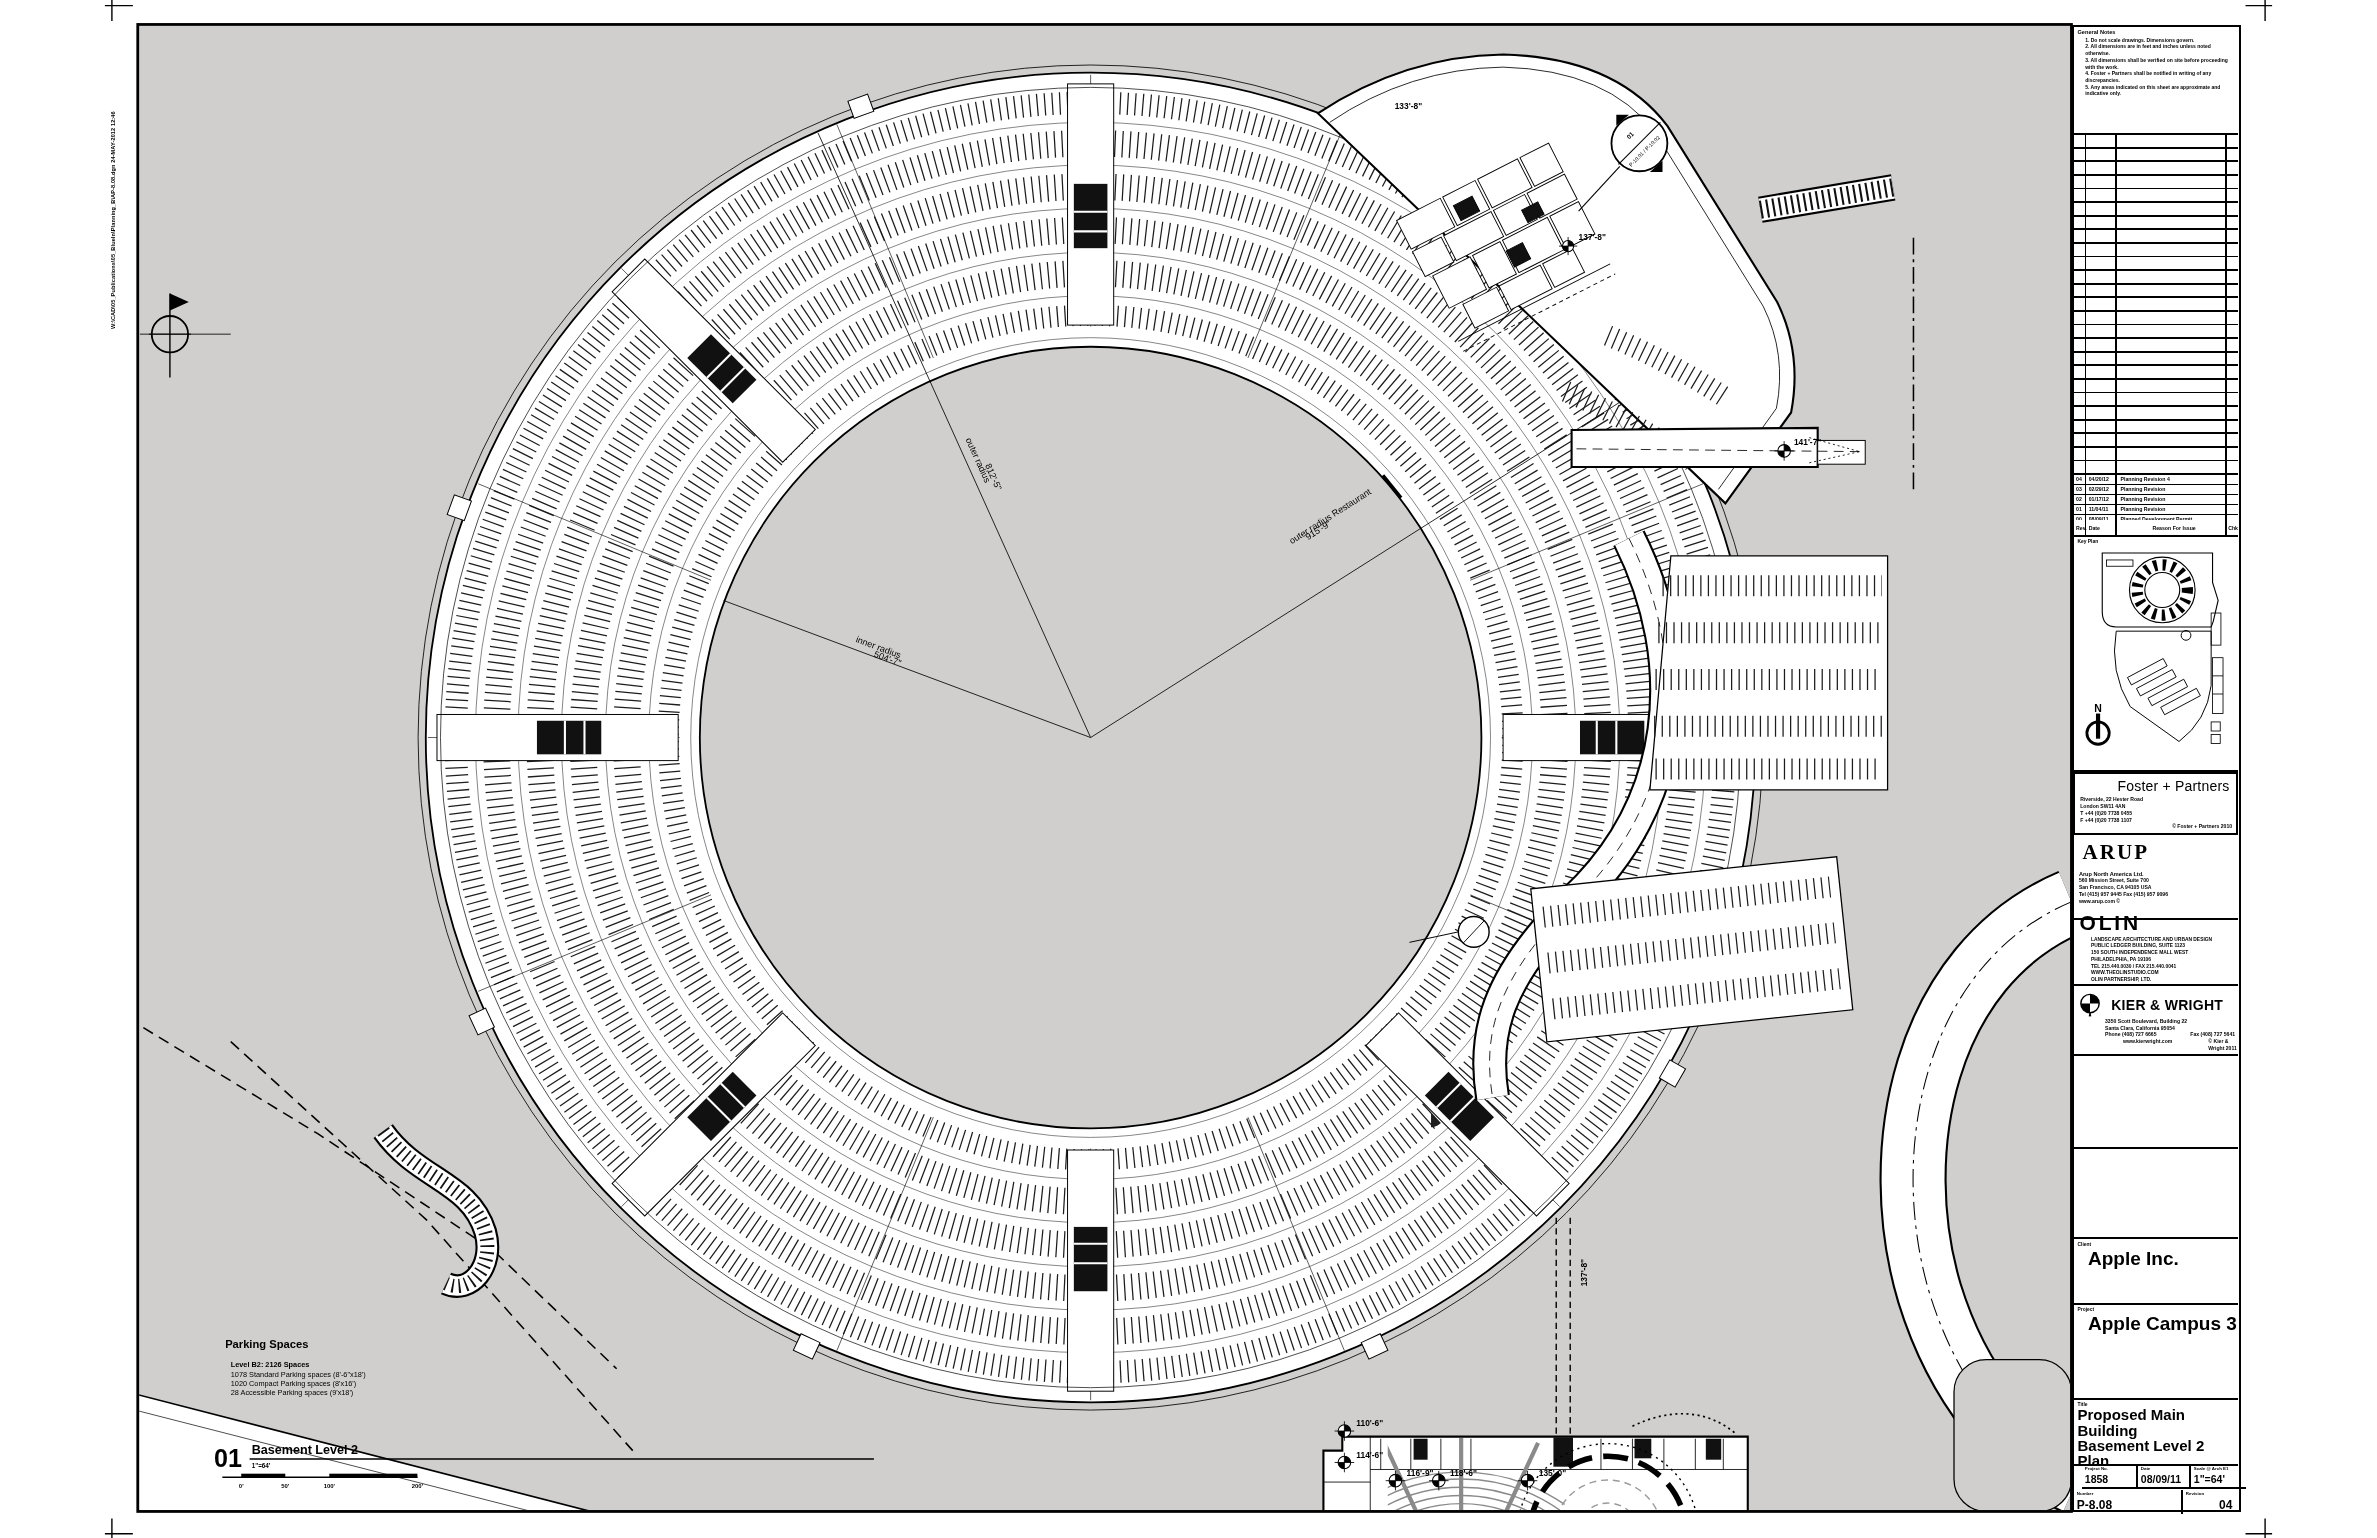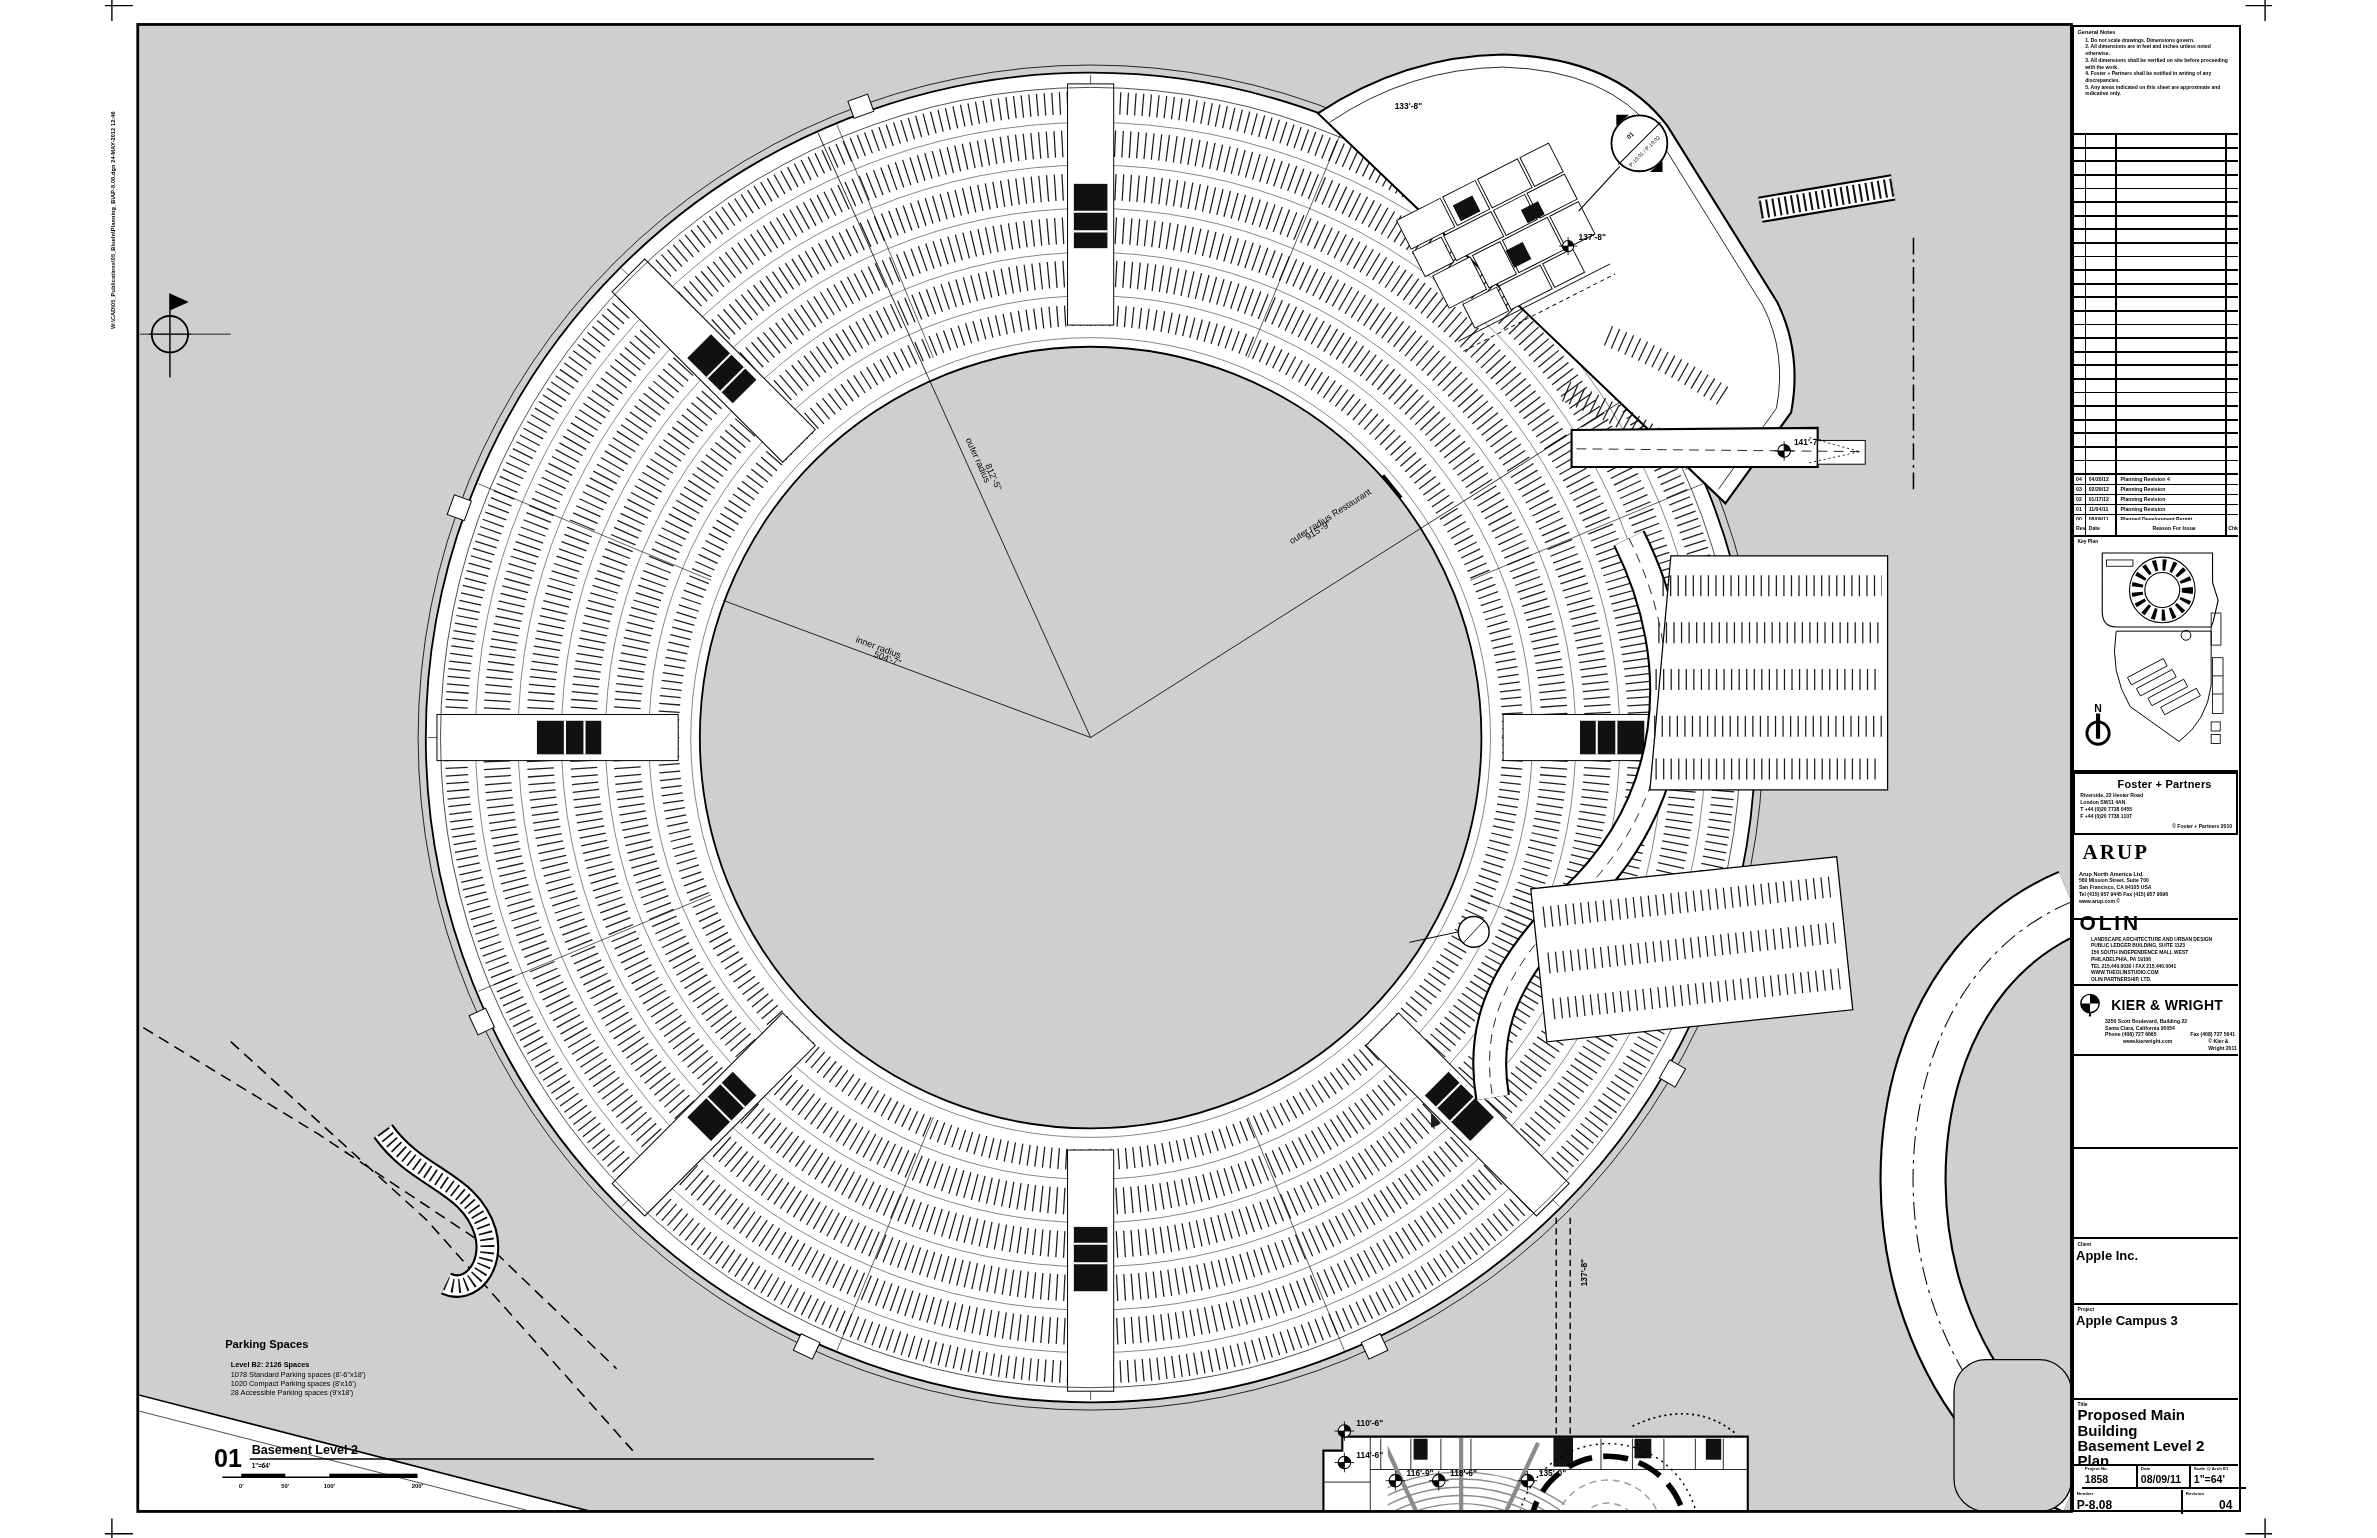--- a/index.html
+++ b/index.html
@@ -20,39 +20,39 @@
   #rev-entries{top:448px;height:45px;border-bottom:none;}
   .rev-row{display:flex;height:9px;border-bottom:1.4px solid #000;font-size:5.2px;font-weight:bold;line-height:8.4px;}
   .rev-row .c1{width:10.5px;padding-left:2.1px;}
   .rev-row .c2{width:29px;padding-left:2.1px;}
   .rev-row .c3{width:110px;padding-left:2.8px;}
   .rev-row .c4{flex:1;}
   #rev-header{top:494px;height:16px;}
   #rev-header .rev-row{height:14.7px;font-size:5.2px;line-height:14px;border-bottom:none;}
   #keyplan-box{top:510px;height:235px;}
   #foster-box{top:745px;height:63px;border:2.1px solid #000;border-bottom:2.1px solid #000;left:-0.7px;width:165px;}
-  #foster-box .logo{font-size:11px;font-weight:bold;letter-spacing:0.2px;margin:4.2px 0 2.8px 4.2px;padding-left:38px;}
+  #foster-box .logo{font-size:14px;font-weight:normal;letter-spacing:0.2px;margin:4.2px 0 2.8px 4.2px;padding-left:38px;}
   .addr{font-size:5.1px;line-height:6.7px;margin-left:4.9px;font-weight:bold;}
   #foster-box .cp{position:absolute;right:4.2px;bottom:3.5px;font-size:5.1px;font-weight:bold;}
   #arup-box{top:808px;height:85px;}
   #arup-box .logo{font-family:"Liberation Serif",serif;font-size:21px;font-weight:bold;letter-spacing:2.1px;margin:5.6px 0 5.6px 8.4px;}
   #olin-box{top:882px;height:77px;}
   #olin-box .logo{font-size:21px;font-weight:bold;letter-spacing:2.8px;margin:2.8px 0 1.4px 5.6px;}
   #olin-box .addr{margin-left:17px;font-size:4.9px;}
   #kier-box{top:959px;height:70px;}
   .kw-head{display:flex;align-items:center;margin:7px 0 1.4px 4.2px;}
   .kw-head .kwname{font-size:14px;font-weight:bold;letter-spacing:0.3px;margin-left:9px;text-align:right;}
   #kier-box .addr{margin-left:31px;}
   .kw-cols{display:flex;margin-left:31px;}
   .kw-cols div{font-size:5.1px;line-height:6.7px;font-weight:bold;}
   .kw-cols div+div{margin-left:18px;}
   #blank1{top:1029px;height:93px;}
   #blank2{top:1122px;height:90px;}
   #client-box{top:1213px;height:65px;}
-  .bigname{position:absolute;left:2px;top:8.4px;font-size:13px;font-weight:600;}
+  .bigname{position:absolute;left:14px;top:8.4px;font-size:19px;font-weight:600;}
   #project-box{top:1278px;height:95px;}
   #title-box{top:1373px;height:66px;}
   #title-box .ttl{position:absolute;left:3.5px;top:7.7px;font-size:15px;font-weight:600;line-height:15.4px;}
   #numrow{top:1438px;height:24.5px;display:flex;border-bottom:2.1px solid #000;margin-left:8px;}
   #numrow>div{position:relative;height:100%;border-right:2.1px solid #000;box-sizing:border-box;}
   #numrow .n1{width:56px;} #numrow .n2{width:53px;} #numrow .n3{width:55px;border-right:none;}
   .mini-label{position:absolute;left:2.8px;top:1.4px;font-size:4.4px;font-weight:bold;}
   .mini-val{position:absolute;left:2.8px;top:8.4px;font-size:10.5px;font-weight:600;}
   #numrow2{top:1463px;height:24.5px;display:flex;border-bottom:none;}
   #numrow2>div{position:relative;height:100%;box-sizing:border-box;}

